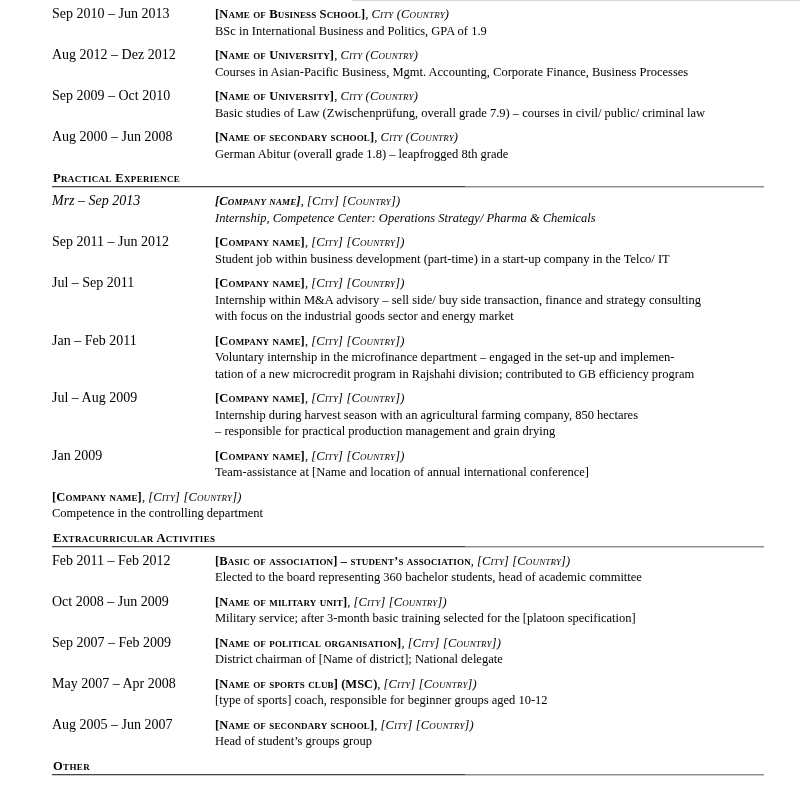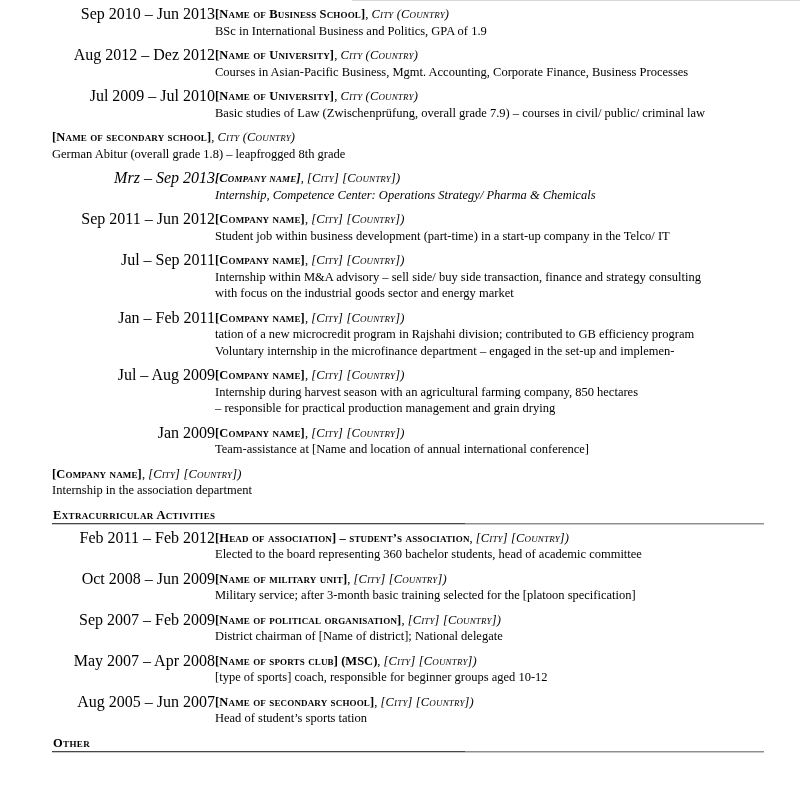--- a/index.html
+++ b/index.html
@@ -90,24 +90,23 @@
   
   .entry {
     display: flex;
     align-items: flex-start;
     margin-bottom: 8px;
   }
 
   .entry-date {
     width: 163px;
     flex: 0 0 163px;
-    font-size: 16px;
+    font-size: 14px;
     line-height: 16.5px;
     white-space: nowrap;
-    text-align: right;
   }
   .entry-body {
     flex: 1 1 auto;
     font-size: 12.5px;
     line-height: 16.5px;
   }
 
   .org-line {
     white-space: nowrap;
   }
@@ -156,34 +155,43 @@
           </div>
         </div>
         <div class="entry">
           <div class="entry-date">Aug 2012 – Dez 2012</div>
           <div class="entry-body">
             <div class="org-line"><span class="sc-bold">[Name of University]</span><span>, </span><span class="sc-ital">City (Country)</span></div>
             <div class="desc-line">Courses in Asian-Pacific Business, Mgmt. Accounting, Corporate Finance, Business Processes</div>
           </div>
         </div>
         <div class="entry">
-          <div class="entry-date">Jul 2009 – Jul 2010</div>
+          <div class="entry-date">Sep 2009 – Oct 2010</div>
           <div class="entry-body">
             <div class="org-line"><span class="sc-bold">[Name of University]</span><span>, </span><span class="sc-ital">City (Country)</span></div>
             <div class="desc-line">Basic studies of Law (Zwischenprüfung, overall grade 7.9) – courses in civil/ public/ criminal law</div>
           </div>
         </div>
         <div class="entry">
+          <div class="entry-date">Aug 2000 – Jun 2008</div>
           <div class="entry-body">
             <div class="org-line"><span class="sc-bold">[Name of secondary school]</span><span>, </span><span class="sc-ital">City (Country)</span></div>
             <div class="desc-line">German Abitur (overall grade 1.8) – leapfrogged 8th grade</div>
           </div>
         </div>
       </div>
 
+    <div class="section">
+      <div class="section-title">Practical Experience</div>
+      <div class="rule">
+        <div class="rule-dark"></div>
+          <div class="rule-light"></div>
+          <div class="rule-shadow"></div>
+      </div>
+    </div>
     <div id="experience-list">
         <div class="entry all-italic">
           <div class="entry-date">Mrz – Sep 2013</div>
           <div class="entry-body">
             <div class="org-line"><span class="sc-bold">[Company name]</span><span>, </span><span class="sc-ital">[City] [Country])</span></div>
             <div class="desc-line">Internship, Competence Center: Operations Strategy/ Pharma &amp; Chemicals</div>
           </div>
         </div>
         <div class="entry">
           <div class="entry-date">Sep 2011 – Jun 2012</div>
@@ -197,60 +205,60 @@
           <div class="entry-body">
             <div class="org-line"><span class="sc-bold">[Company name]</span><span>, </span><span class="sc-ital">[City] [Country])</span></div>
             <div class="desc-line">Internship within M&amp;A advisory – sell side/ buy side transaction, finance and strategy consulting</div>
             <div class="desc-line">with focus on the industrial goods sector and energy market</div>
           </div>
         </div>
         <div class="entry">
           <div class="entry-date">Jan – Feb 2011</div>
           <div class="entry-body">
             <div class="org-line"><span class="sc-bold">[Company name]</span><span>, </span><span class="sc-ital">[City] [Country])</span></div>
+            <div class="desc-line">Voluntary internship in the microfinance department – engaged in the set-up and implemen-</div>
             <div class="desc-line">tation of a new microcredit program in Rajshahi division; contributed to GB efficiency program</div>
-            <div class="desc-line">Voluntary internship in the microfinance department – engaged in the set-up and implemen-</div>
           </div>
         </div>
         <div class="entry">
           <div class="entry-date">Jul – Aug 2009</div>
           <div class="entry-body">
             <div class="org-line"><span class="sc-bold">[Company name]</span><span>, </span><span class="sc-ital">[City] [Country])</span></div>
             <div class="desc-line">Internship during harvest season with an agricultural farming company, 850 hectares</div>
             <div class="desc-line">– responsible for practical production management and grain drying</div>
           </div>
         </div>
         <div class="entry">
           <div class="entry-date">Jan 2009</div>
           <div class="entry-body">
             <div class="org-line"><span class="sc-bold">[Company name]</span><span>, </span><span class="sc-ital">[City] [Country])</span></div>
             <div class="desc-line">Team-assistance at [Name and location of annual international conference]</div>
           </div>
         </div>
         <div class="entry">
           <div class="entry-body">
             <div class="org-line"><span class="sc-bold">[Company name]</span><span>, </span><span class="sc-ital">[City] [Country])</span></div>
-            <div class="desc-line">Internship in the association department</div>
+            <div class="desc-line">Competence in the controlling department</div>
           </div>
         </div>
       </div>
 
     <div class="section">
       <div class="section-title">Extracurricular Activities</div>
       <div class="rule">
         <div class="rule-dark"></div>
           <div class="rule-light"></div>
           <div class="rule-shadow"></div>
       </div>
     </div>
     <div id="extracurricular-list">
         <div class="entry">
           <div class="entry-date">Feb 2011 – Feb 2012</div>
           <div class="entry-body">
-            <div class="org-line"><span class="sc-bold">[Head of association] – student’s association</span><span>, </span><span class="sc-ital">[City] [Country])</span></div>
+            <div class="org-line"><span class="sc-bold">[Basic of association] – student’s association</span><span>, </span><span class="sc-ital">[City] [Country])</span></div>
             <div class="desc-line">Elected to the board representing 360 bachelor students, head of academic committee</div>
           </div>
         </div>
         <div class="entry">
           <div class="entry-date">Oct 2008 – Jun 2009</div>
           <div class="entry-body">
             <div class="org-line"><span class="sc-bold">[Name of military unit]</span><span>, </span><span class="sc-ital">[City] [Country])</span></div>
             <div class="desc-line">Military service; after 3-month basic training selected for the [platoon specification]</div>
           </div>
         </div>
@@ -265,21 +273,21 @@
           <div class="entry-date">May 2007 – Apr 2008</div>
           <div class="entry-body">
             <div class="org-line"><span class="sc-bold">[Name of sports club]</span><span class="bold-plain"> (MSC)</span><span>, </span><span class="sc-ital">[City] [Country])</span></div>
             <div class="desc-line">[type of sports] coach, responsible for beginner groups aged 10-12</div>
           </div>
         </div>
         <div class="entry">
           <div class="entry-date">Aug 2005 – Jun 2007</div>
           <div class="entry-body">
             <div class="org-line"><span class="sc-bold">[Name of secondary school]</span><span>, </span><span class="sc-ital">[City] [Country])</span></div>
-            <div class="desc-line">Head of student’s sports tation</div>
+            <div class="desc-line">Head of student’s groups group</div>
           </div>
         </div>
       </div>
 
     <div class="section">
       <div class="section-title">Other</div>
       <div class="rule">
         <div class="rule-dark"></div>
           <div class="rule-light"></div>
           <div class="rule-shadow"></div>

